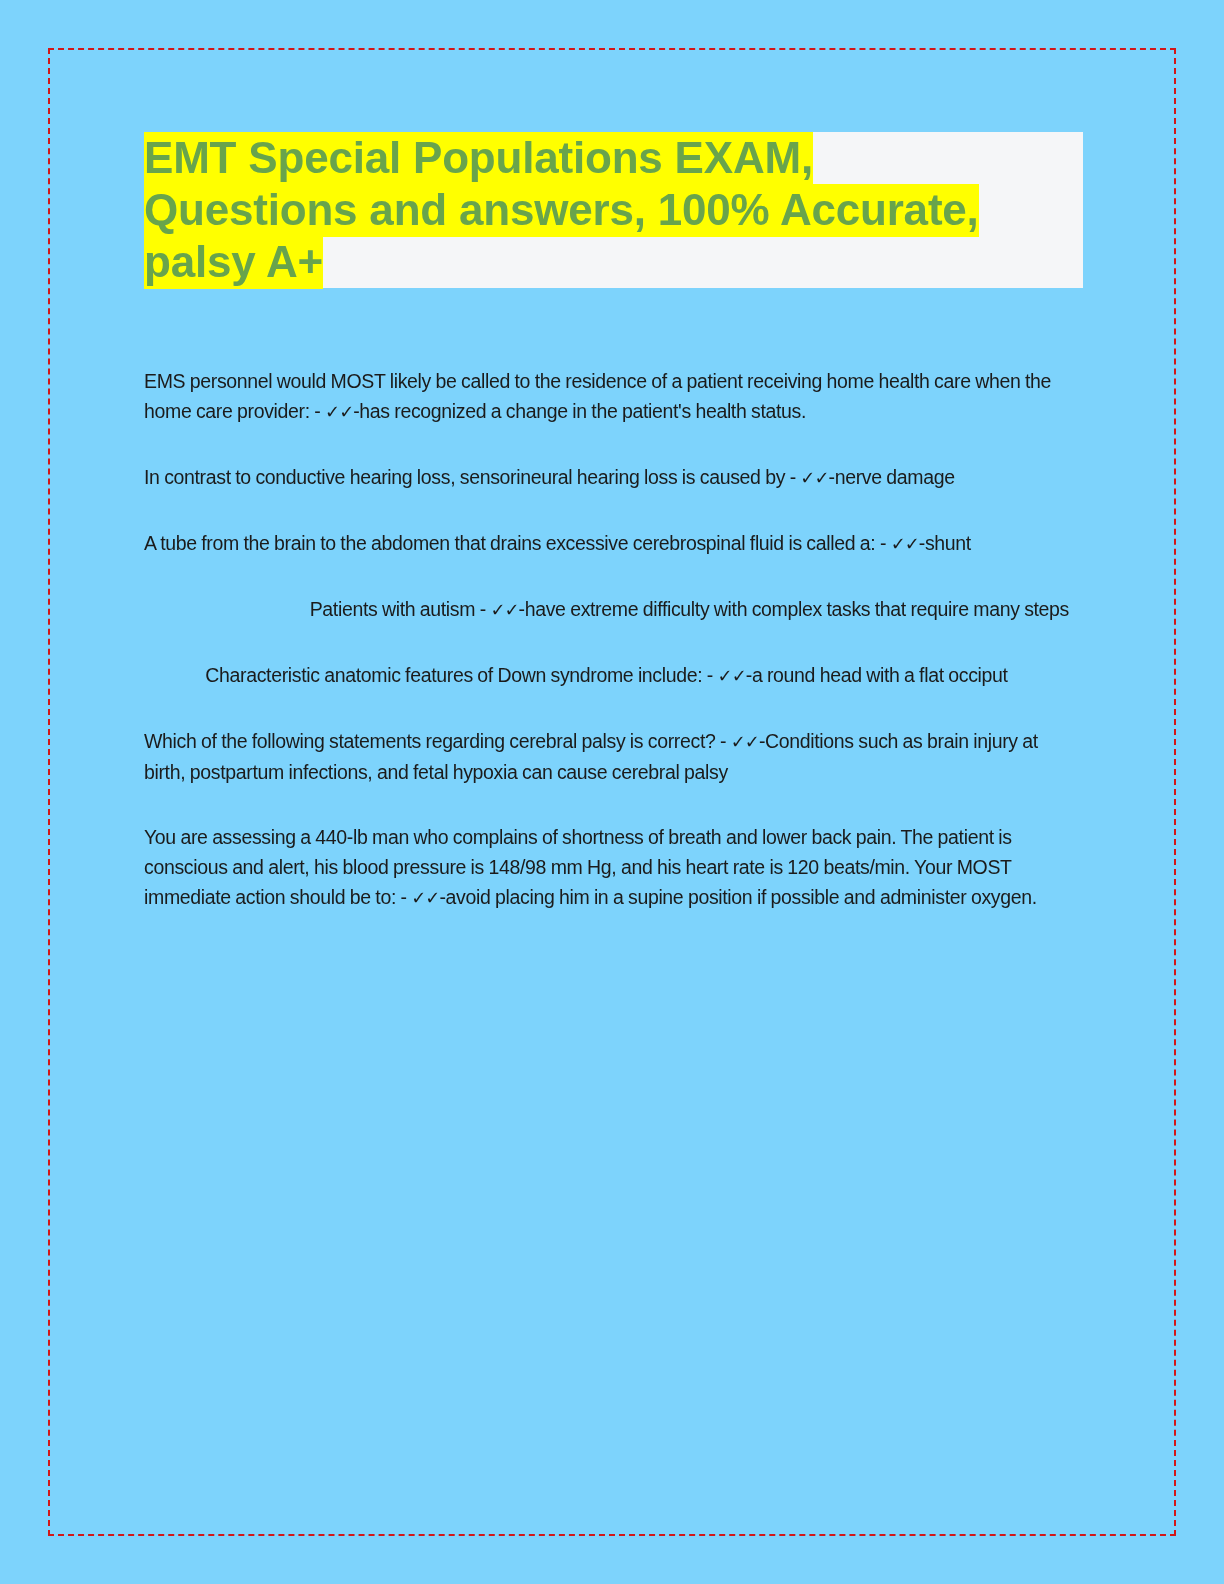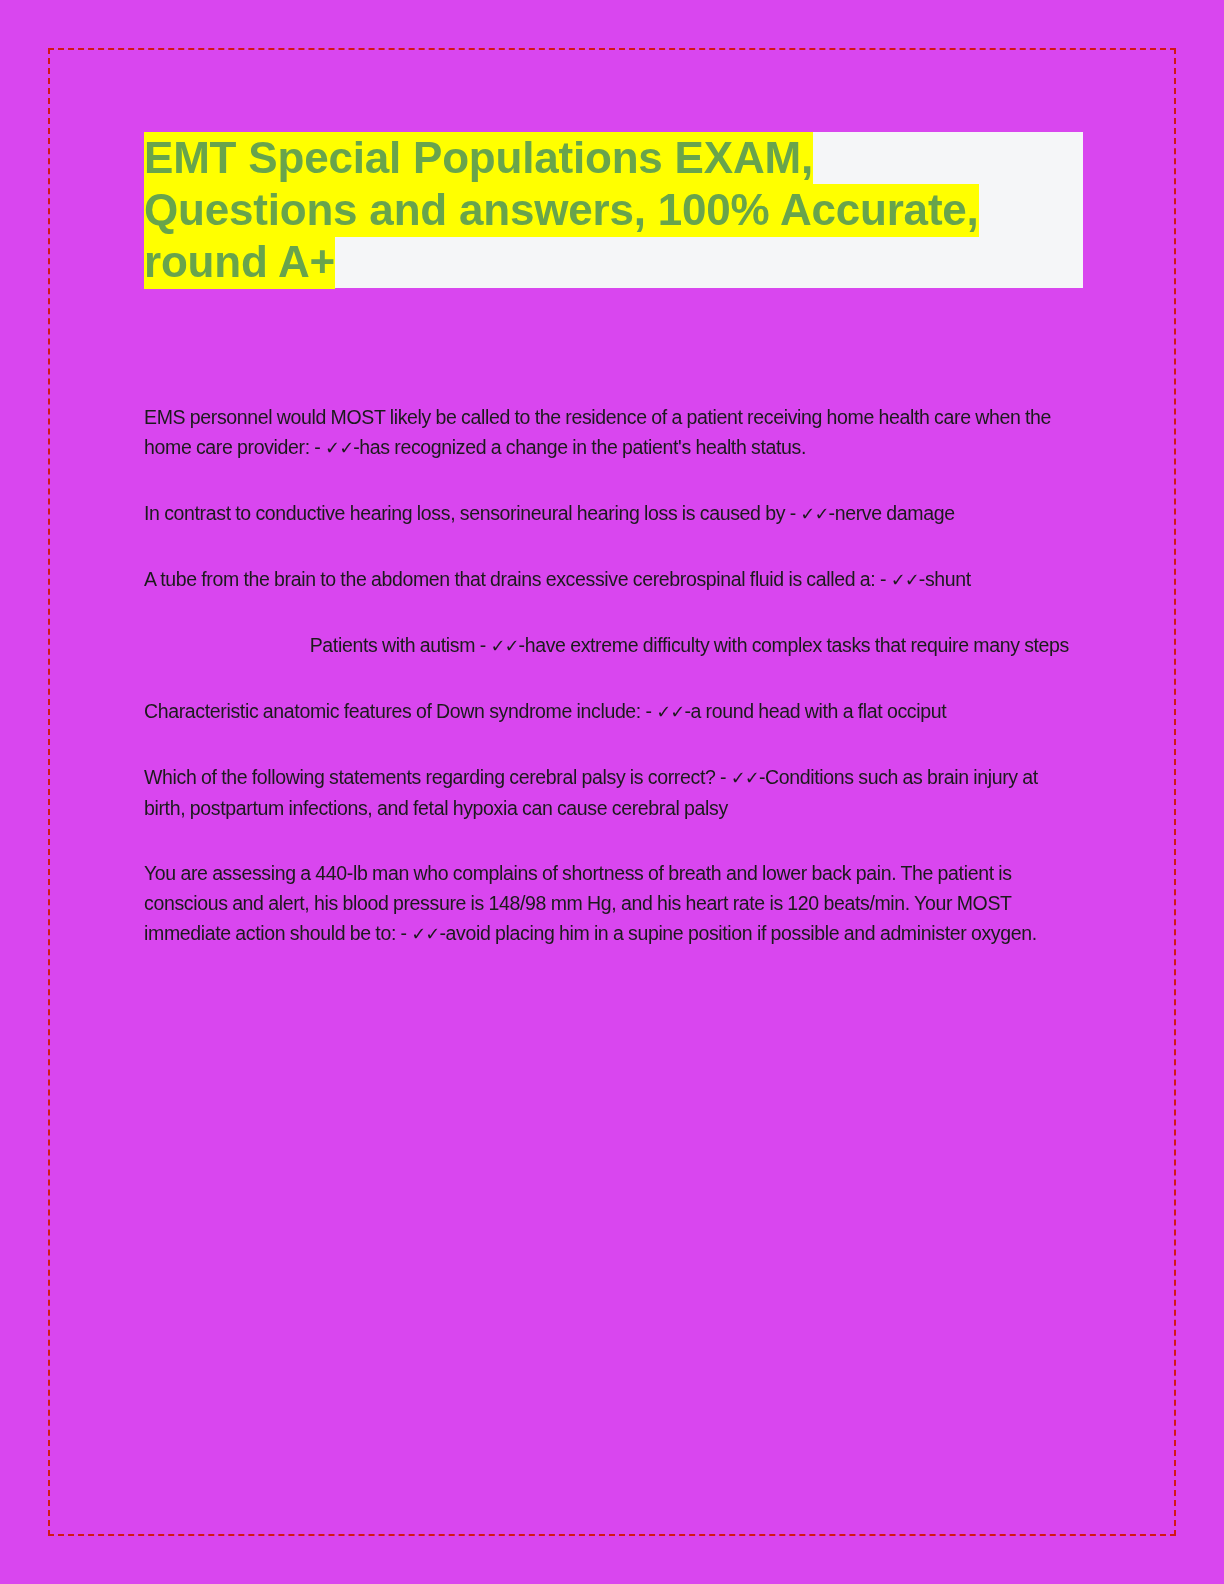--- a/index.html
+++ b/index.html
@@ -93,40 +93,40 @@
     font-family: "DejaVu Sans", sans-serif;
     font-weight: bold;
     font-size: 18px;
     letter-spacing: -1px;
   }
   #spacer-top { height: 78px; }
 </style>
 </head>
 <body style="background: rgb(227, 236, 214);">
 
-<div id="page" style="background: #d946ef;">
+<div id="page" style="background: #7dd3fc;">
 
   <div id="doc-frame" style="border-color: rgb(211, 23, 23);"></div>
 
   <div id="content">
 
     <div id="title-block" style="background: rgb(245, 246, 248);">
       <h1 id="title-heading" style="color: rgb(104, 164, 76);">
         <span class="tline"><span class="hl" style="background: rgb(255, 255, 0);">EMT Special Populations EXAM,</span></span>
         <span class="tline"><span class="hl" style="background: rgb(255, 255, 0);">Questions and answers, 100% Accurate,</span></span>
-        <span class="tline"><span class="hl" style="background: rgb(255, 255, 0);">round A+</span></span>
+        <span class="tline"><span class="hl" style="background: rgb(255, 255, 0);">palsy A+</span></span>
       </h1>
     </div>
 
     <div id="spacer-top"></div>
 
     <ul id="qa-list">
-      <li class="qa-item" style="color: rgb(27, 27, 27); margin-top: 36px;">EMS personnel would MOST likely be called to the residence of a patient receiving home health care when the home care provider: - <span class="check">✓✓</span>-has recognized a change in the patient's health status.</li>
+      <li class="qa-item" style="color: rgb(27, 27, 27);">EMS personnel would MOST likely be called to the residence of a patient receiving home health care when the home care provider: - <span class="check">✓✓</span>-has recognized a change in the patient's health status.</li>
       <li class="qa-item" style="color: rgb(27, 27, 27);">In contrast to conductive hearing loss, sensorineural hearing loss is caused by - <span class="check">✓✓</span>-nerve damage</li>
       <li class="qa-item" style="color: rgb(27, 27, 27);">A tube from the brain to the abdomen that drains excessive cerebrospinal fluid is called a: - <span class="check">✓✓</span>-shunt</li>
       <li class="qa-item" style="color: rgb(27, 27, 27); text-align: right;">Patients with autism - <span class="check">✓✓</span>-have extreme difficulty with complex tasks that require many steps</li>
-      <li class="qa-item" style="color: rgb(27, 27, 27);">Characteristic anatomic features of Down syndrome include: - <span class="check">✓✓</span>-a round head with a flat occiput</li>
+      <li class="qa-item" style="color: rgb(27, 27, 27); text-align: center;">Characteristic anatomic features of Down syndrome include: - <span class="check">✓✓</span>-a round head with a flat occiput</li>
       <li class="qa-item" style="color: rgb(27, 27, 27);">Which of the following statements regarding cerebral palsy is correct? - <span class="check">✓✓</span>-Conditions such as brain injury at birth, postpartum infections, and fetal hypoxia can cause cerebral palsy</li>
       <li class="qa-item" style="color: rgb(27, 27, 27);">You are assessing a 440-lb man who complains of shortness of breath and lower back pain. The patient is conscious and alert, his blood pressure is 148/98 mm Hg, and his heart rate is 120 beats/min. Your MOST immediate action should be to: - <span class="check">✓✓</span>-avoid placing him in a supine position if possible and administer oxygen.</li>
     </ul>
 
   </div>
 </div>
 
 </body></html>

